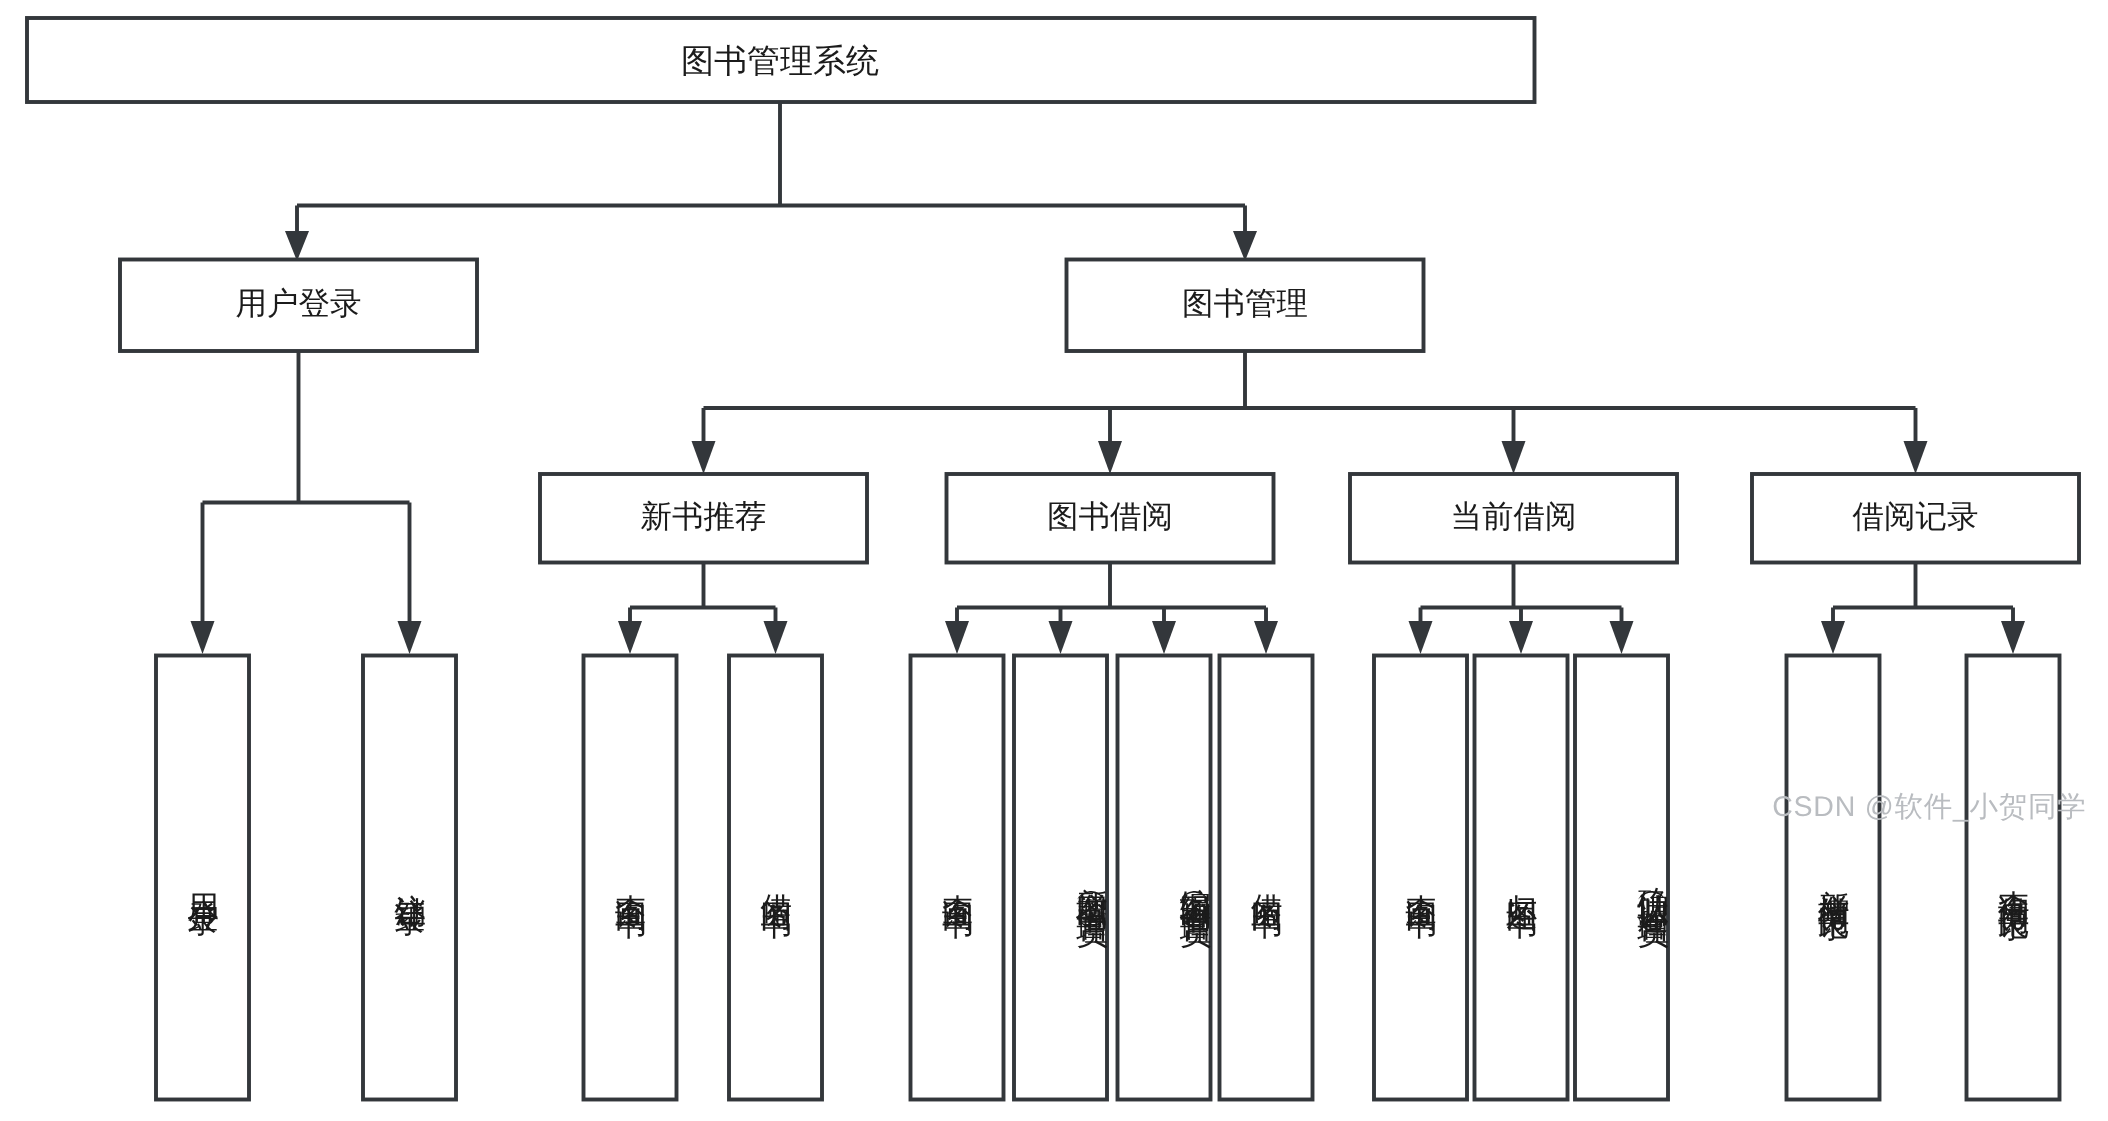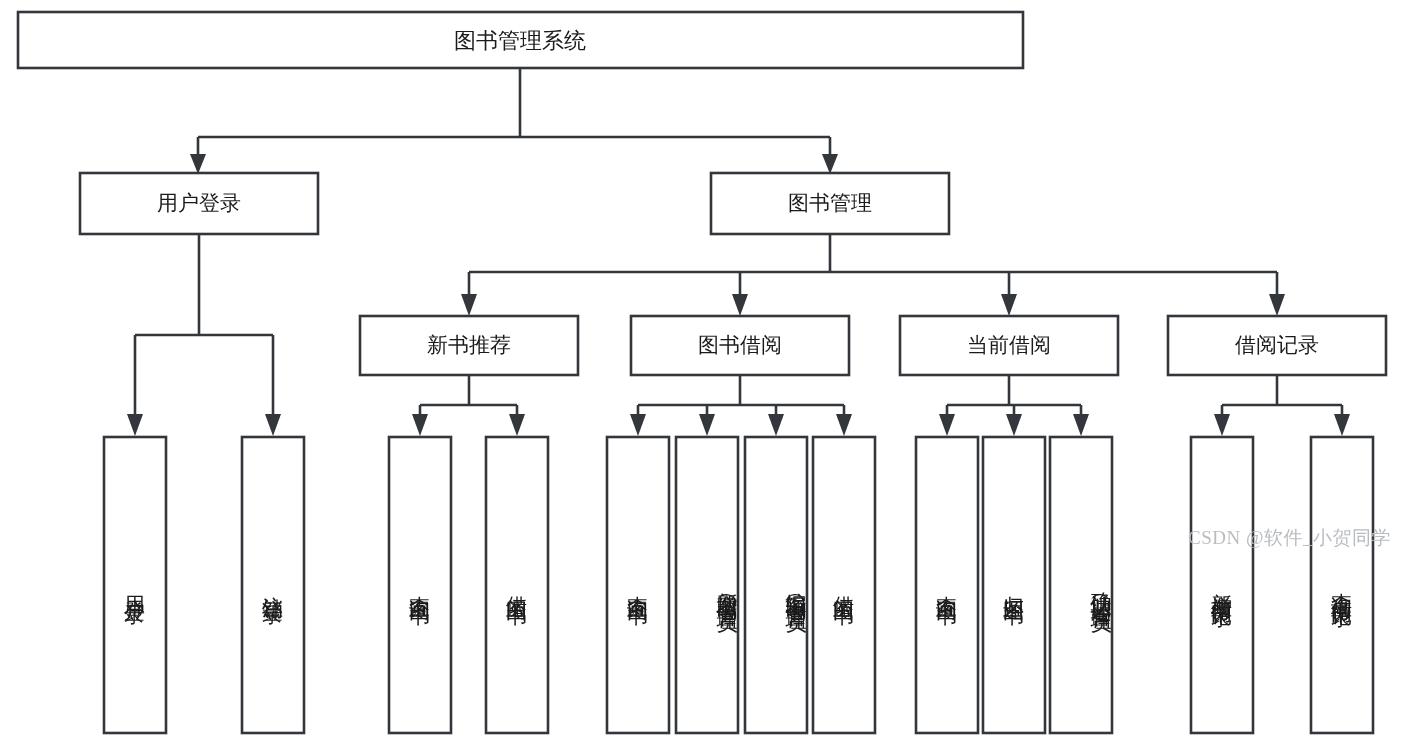--- a/index.html
+++ b/index.html
@@ -72,21 +72,21 @@
     align-items: flex-start;
     justify-content: center;
     pointer-events: none;
     text-align: center;
   }
   .leaf-label.center { align-items: center; }
   .watermark {
     position: absolute;
     right: 14px;
     bottom: 4px;
-    font-family: Liberation Serif, serif;
+    font-family: Liberation Sans, sans-serif;
     font-size: 19px;
     color: #b9bcc0;
     letter-spacing: 0.5px;
     white-space: nowrap;
   }
 </style>
 </head>
 <body>
 
 <div id="diagram-root">

